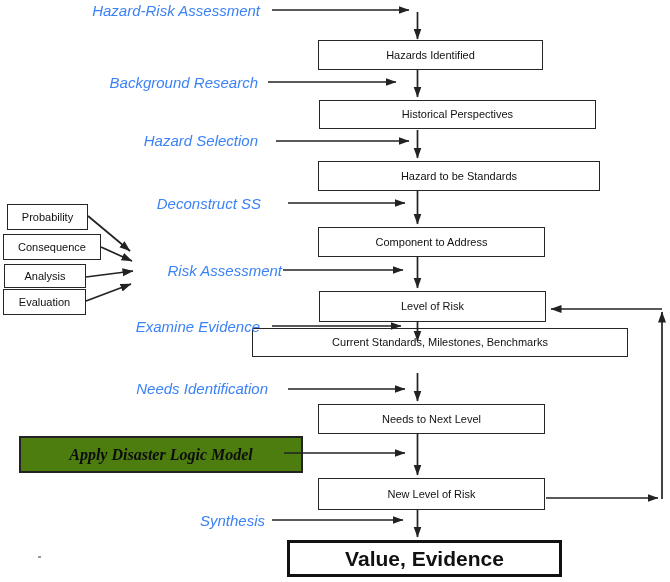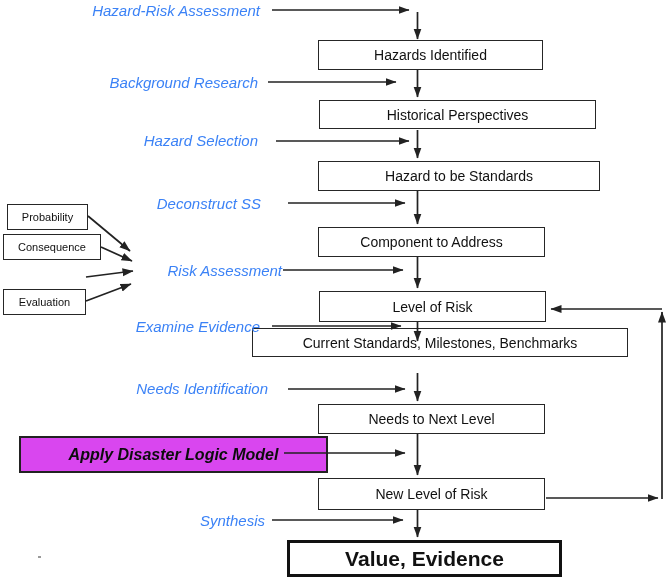--- a/index.html
+++ b/index.html
@@ -3,39 +3,40 @@
 <meta charset="utf-8">
 <style>
   html,body { margin:0; padding:0; background:#ffffff; }
   #stage {
     position:relative; width:670px; height:582px; background:#ffffff;
     font-family:"Liberation Sans", sans-serif; color:#161616; overflow:hidden;
   }
   .fbox {
     position:absolute; background:#fff; border:1.5px solid #262626;
     display:flex; align-items:center; justify-content:center;
-    font-size:14px; line-height:1; color:#111; z-index:2; box-sizing:border-box;
+    font-size:11px; line-height:1; color:#111; z-index:2; box-sizing:border-box;
     white-space:nowrap;
   }
   .fbox.final { border:3px solid #111; font-weight:bold; font-size:21px; }
   .ibox {
     position:absolute; background:#fff; border:1.5px solid #262626;
     display:flex; align-items:center; justify-content:center;
     font-size:11px; color:#111; z-index:2; box-sizing:border-box; white-space:nowrap;
   }
   .slabel {
     position:absolute; font-style:italic; font-size:15px; color:#3b82f6;
     white-space:nowrap; z-index:2;
   }
   .lmbox {
-    position:absolute; left:19px; top:436px; width:309px; height:37px;
-    background:#d946ef; border:2px solid #222; box-sizing:border-box;
+    position:absolute; left:19px; top:436px; width:284px; height:37px;
+    background:#4d7c0f; border:2px solid #222; box-sizing:border-box;
     display:flex; align-items:center; justify-content:center;
     font-weight:bold; font-style:italic; font-size:16px; color:#0d0d0d; z-index:2;
     white-space:nowrap;
+    font-family:Liberation Serif, serif;
   }
   .overlay { position:absolute; left:0; top:0; z-index:3; pointer-events:none; }
   .overlay line { stroke:#222; stroke-width:1.7; }
   .dot { position:absolute; left:38px; top:556px; width:3px; height:2px; background:#9a9a9a; z-index:1; }
 </style>
 </head>
 <body>
 
 <div id="stage">
 
@@ -53,20 +54,21 @@
   <div class="slabel" style="right:412px;top:74px">Background Research</div>
   <div class="slabel" style="right:412px;top:132px">Hazard Selection</div>
   <div class="slabel" style="right:409px;top:195px">Deconstruct SS</div>
   <div class="slabel" style="right:388px;top:262px">Risk Assessment</div>
   <div class="slabel" style="right:410px;top:318px">Examine Evidence</div>
   <div class="slabel" style="right:402px;top:380px">Needs Identification</div>
   <div class="slabel" style="right:405px;top:512px">Synthesis</div>
 
   <div class="ibox" style="left:7px;top:204px;width:81px;height:26px">Probability</div>
   <div class="ibox" style="left:3px;top:234px;width:98px;height:26px">Consequence</div>
+  <div class="ibox" style="left:4px;top:264px;width:82px;height:24px">Analysis</div>
   <div class="ibox" style="left:3px;top:289px;width:83px;height:26px">Evaluation</div>
 
   <div class="lmbox">Apply Disaster Logic Model</div>
 
   <div class="dot"></div>
 
   <svg class="overlay" width="670" height="582" viewBox="0 0 670 582">
     <defs>
       <marker id="ah" markerWidth="12" markerHeight="10" refX="10.5" refY="4" orient="auto" markerUnits="userSpaceOnUse">
         <path d="M0,0 L11,4 L0,8 z" fill="#222"></path>

